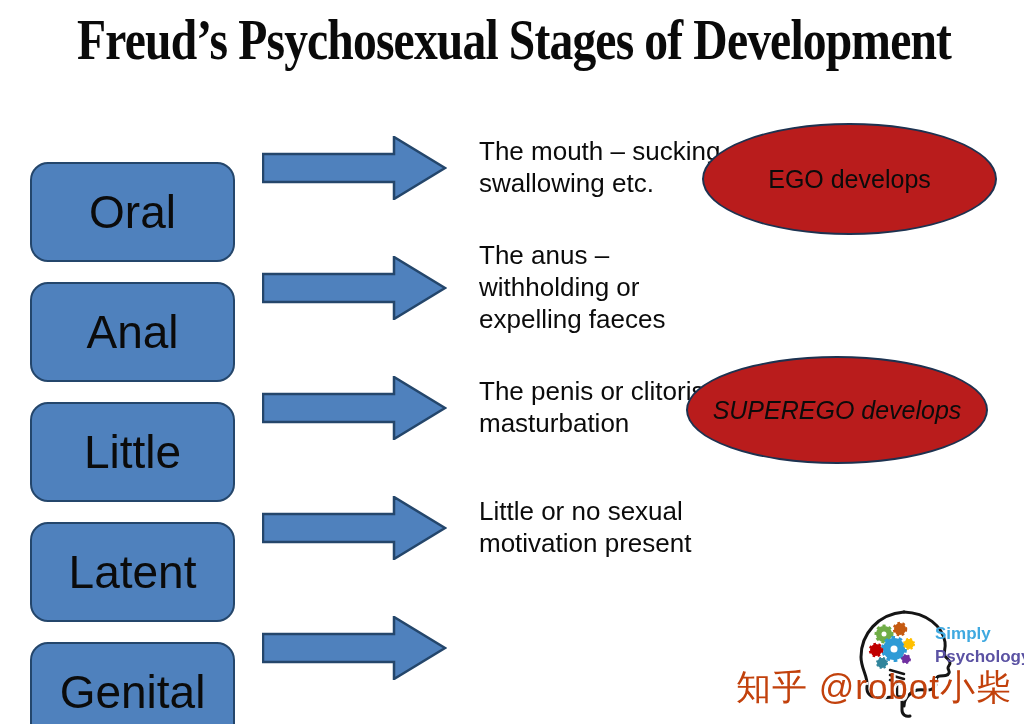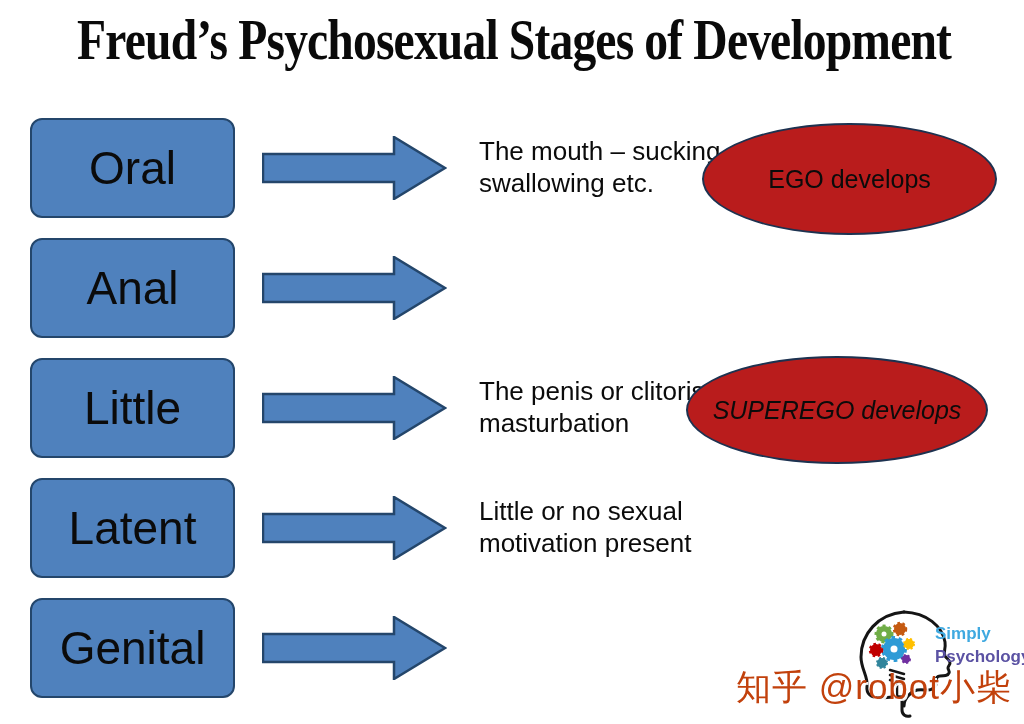--- a/index.html
+++ b/index.html
@@ -11,22 +11,22 @@
   .title-wrap{position:absolute;left:0;top:8px;width:825px;text-align:center;}
   .title{
     display:inline-block;white-space:nowrap;
     font-family:"Liberation Serif",serif;font-weight:bold;font-size:56px;
     transform:scaleX(0.85);transform-origin:50% 50%;
     letter-spacing:-1px;color:#0a0a0a;
   }
   
   .stage-box{
     position:absolute;left:30px;width:205px;height:100px;box-sizing:border-box;
-    background:#4f81bd;border:2.5px solid #24466b;border-radius:12px;
-    display:flex;align-items:center;justify-content:center;
+    background:#4f81bd;border:2.5px solid #24466b;border-radius:18px;
+    display:flex;align-items:center;justify-content:center;margin-top:44px;
   }
   .stage-label{font-size:46px;color:#0b0b0b;line-height:1;}
   .arrow{position:absolute;left:262px;width:185px;height:64px;}
   .desc{
     position:absolute;left:467px;width:280px;height:100px;
     display:flex;align-items:center;
     font-size:26px;line-height:1.22;white-space:pre-line;color:#0b0b0b;margin-left:12px;
   }
   .r0{top:118px;} .r1{top:238px;} .r2{top:358px;} .r3{top:478px;} .r4{top:598px;}
   .a0{top:136px;} .a1{top:256px;} .a2{top:376px;} .a3{top:496px;} .a4{top:616px;}
@@ -66,20 +66,23 @@
   </svg>
   <div class="desc r0">The mouth – sucking,
 swallowing etc.</div>
 
   <div class="stage-box r1">
     <span class="stage-label">Anal</span>
   </div>
   <svg class="arrow a1" viewBox="0 0 185 64">
     <polygon points="1,18 132,18 132,1 183,32 132,63 132,46 1,46" fill="#4f81bd" stroke="#24466b" stroke-width="2.5"></polygon>
   </svg>
+  <div class="desc r1">The anus –
+withholding or
+expelling faeces</div>
 
   <div class="stage-box r2">
     <span class="stage-label">Little</span>
   </div>
   <svg class="arrow a2" viewBox="0 0 185 64">
     <polygon points="1,18 132,18 132,1 183,32 132,63 132,46 1,46" fill="#4f81bd" stroke="#24466b" stroke-width="2.5"></polygon>
   </svg>
   <div class="desc r2">The penis or clitoris -
 masturbation</div>
 

